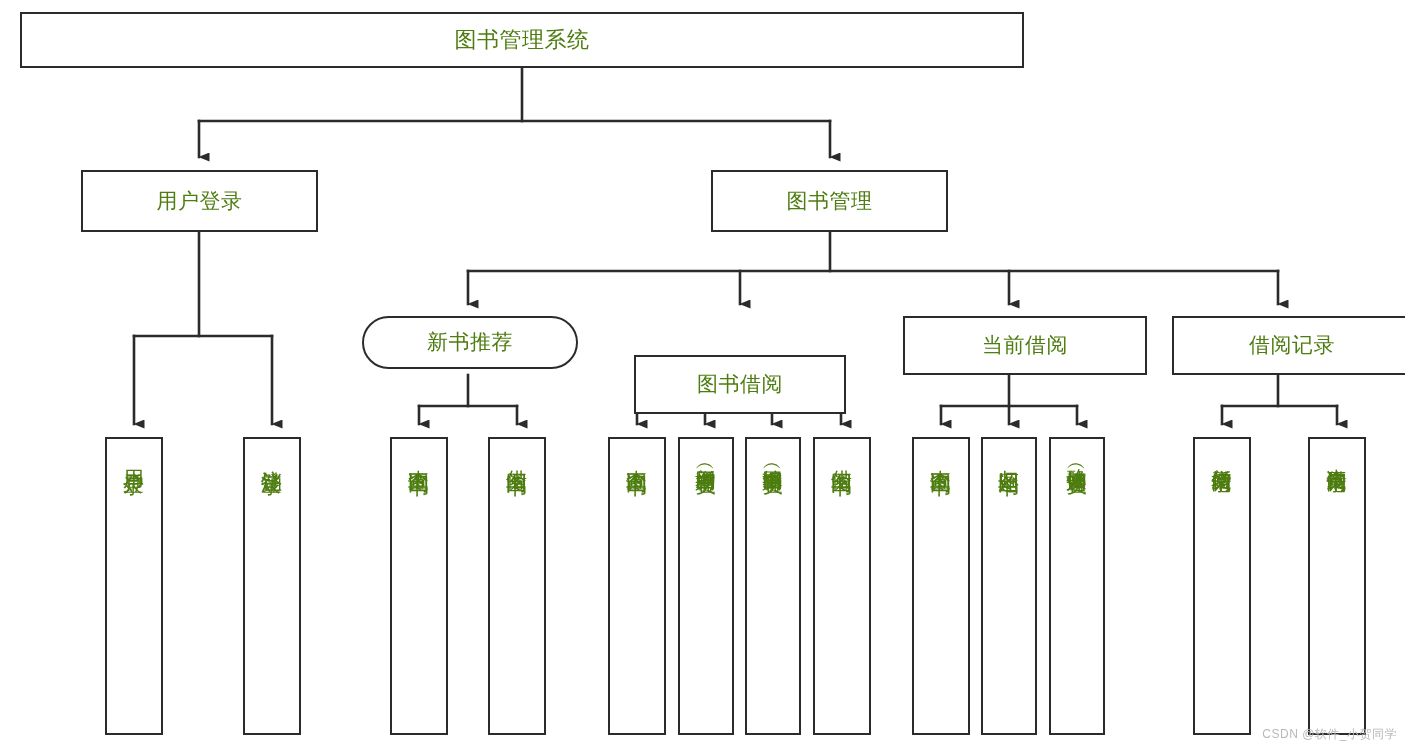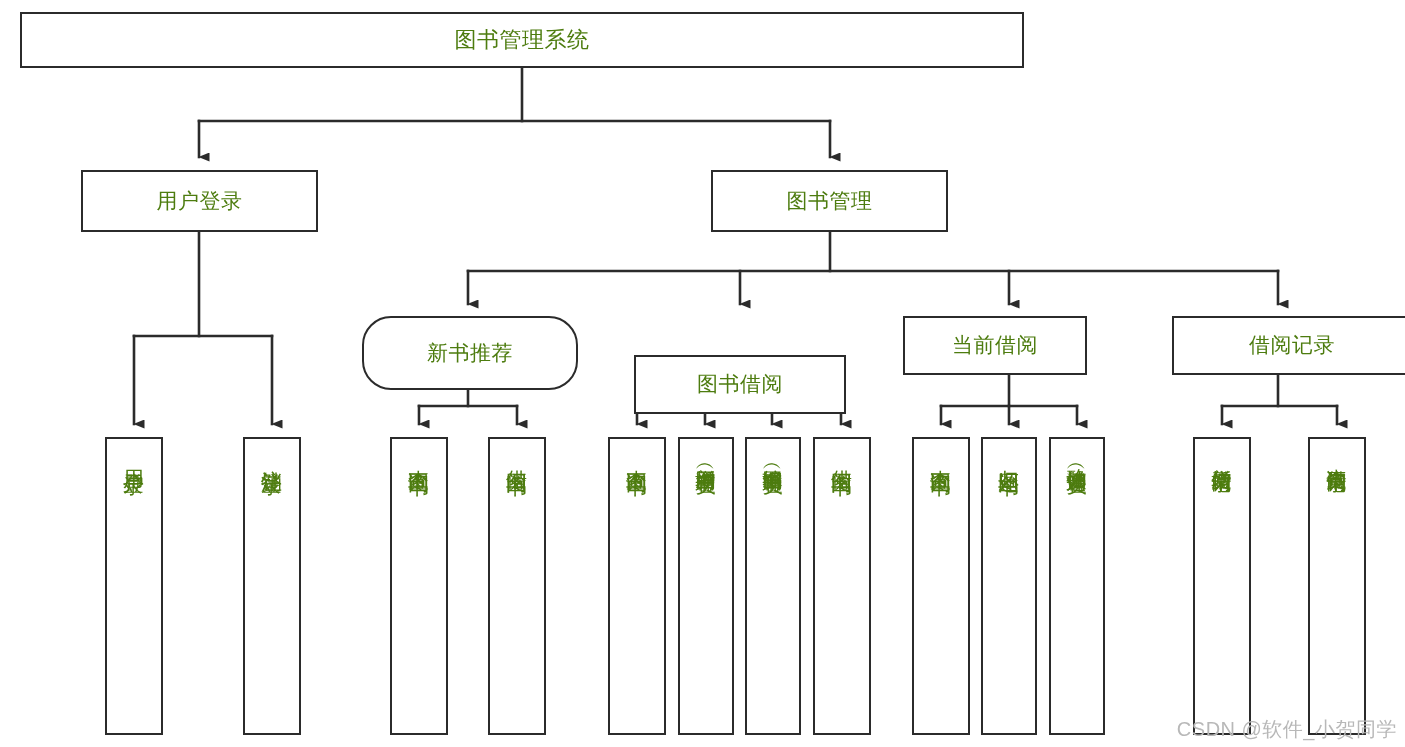--- a/index.html
+++ b/index.html
@@ -63,21 +63,21 @@
     line-height: 1;
   }
   .node.vertical.tall-text .node-label {
     font-size: 20px;
     letter-spacing: 1px;
   }
   #watermark {
     position: absolute;
     right: 8px;
     bottom: 4px;
-    font-size: 20px;
+    font-size: 12px;
     color: #b8b8b8;
     letter-spacing: 0.5px;
     white-space: nowrap;
   }
 </style>
 </head>
 <body>
 
 <div id="diagram-root">
 
@@ -137,27 +137,27 @@
     <span class="node-label">图书管理系统</span>
   </div>
 
   <div class="node horizontal" style="left:81px; top:170px; width:237px; height:62px;">
     <span class="node-label">用户登录</span>
   </div>
   <div class="node horizontal" style="left:711px; top:170px; width:237px; height:62px;">
     <span class="node-label">图书管理</span>
   </div>
 
-  <div class="node horizontal" style="left:362px; top:316px; width:216px; height:74px;border-radius:29px;">
+  <div class="node horizontal" style="left:362px; top:316px; width:216px; height:53px;border-radius:29px;">
     <span class="node-label">新书推荐</span>
   </div>
   <div class="node horizontal" style="left:634px; top:316px; width:212px; height:59px;margin-top:39px;">
     <span class="node-label">图书借阅</span>
   </div>
-  <div class="node horizontal" style="left:903px; top:316px; width:184px; height:59px;">
+  <div class="node horizontal" style="left:903px; top:316px; width:244px; height:59px;">
     <span class="node-label">当前借阅</span>
   </div>
   <div class="node horizontal" style="left:1172px; top:316px; width:240px; height:59px;">
     <span class="node-label">借阅记录</span>
   </div>
 
   <div class="node vertical" style="left:105px; top:437px; width:58px; height:298px;">
     <span class="node-label">用户登录</span>
   </div>
   <div class="node vertical" style="left:243px; top:437px; width:58px; height:298px;">

